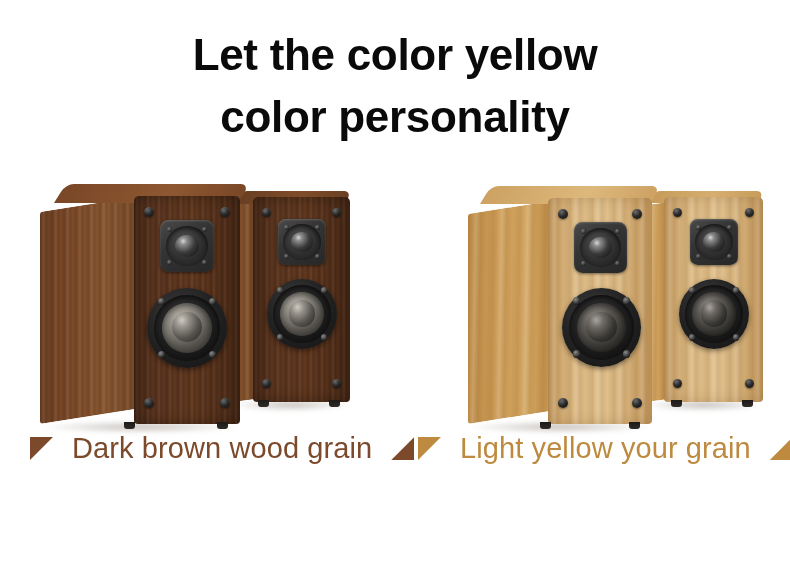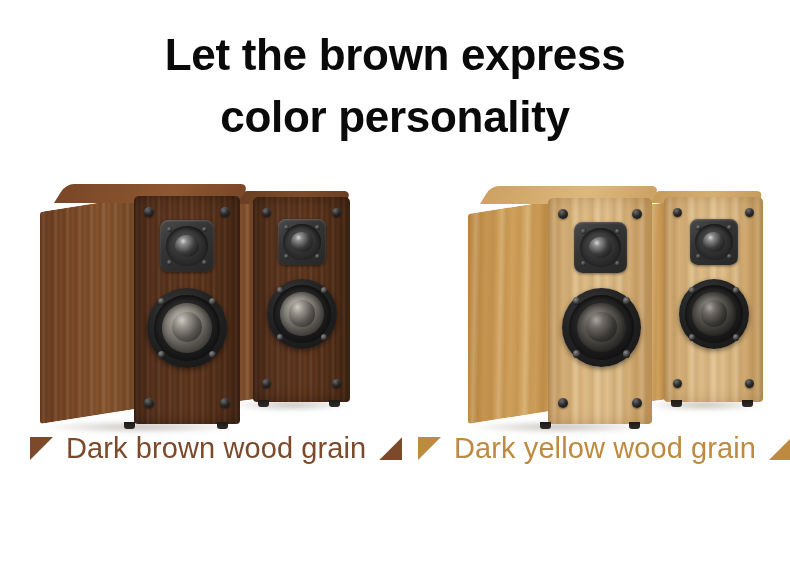--- a/index.html
+++ b/index.html
@@ -174,41 +174,41 @@
   .captions {
     position:absolute;
     top:434px; left:0;
     width:790px; height:48px;
   }
   .caption {
     position:absolute;
     top:0;
     display:flex;
     align-items:center;
-    gap:13px;
+    gap:19px;
     white-space:nowrap;
   }
   .caption-text {
     font-size:29px;
     font-weight:normal;
     letter-spacing:0.1px;
     line-height:1;
   }
   .tri {
     width:23px; height:23px;
     flex:0 0 auto;
   }
   .tri-left  { clip-path:polygon(0 0, 100% 0, 0 100%); }
   .tri-right { clip-path:polygon(100% 0, 100% 100%, 0 100%); }
 </style>
 </head>
 <body>
 
 <div class="headline">
-  <span class="l1">Let the brown express</span>
+  <span class="l1">Let the color yellow</span>
   <span class="l2">color personality</span>
 </div>
 
 <div class="stage">
 
   <div class="speaker" style="left:232px; bottom:28px; width:118px; height:215px;">
     <div class="ground-shadow"></div>
     <div class="cab">
       <div class="side-face" style="left:0; width:22px; height:197px; bottom:0; transform:skewY(-7deg); transform-origin:bottom left;"></div>
       <div class="top-face" style="left:6px; top:4px; width:108px; height:13px; border-radius:5px 6px 0 0; transform:skewX(-19deg); background:linear-gradient(90deg,#6a3f22,#7f4c29 55%,#6a3f22);"></div>
@@ -352,17 +352,17 @@
 <div class="captions">
 
   <div class="caption" style="left:30px;">
     <span class="tri tri-left" style="background:#7c4a2b;"></span>
     <span class="caption-text" style="color:#7c4a2b;">Dark brown wood grain</span>
     <span class="tri tri-right" style="background:#7c4a2b;"></span>
   </div>
 
   <div class="caption" style="left:418px;">
     <span class="tri tri-left" style="background:#bd8a3f;"></span>
-    <span class="caption-text" style="color:#bd8a3f;">Dark yellow wood grain</span>
+    <span class="caption-text" style="color:#bd8a3f;">Light yellow your grain</span>
     <span class="tri tri-right" style="background:#bd8a3f;"></span>
   </div>
 
 </div>
 
 </body></html>

